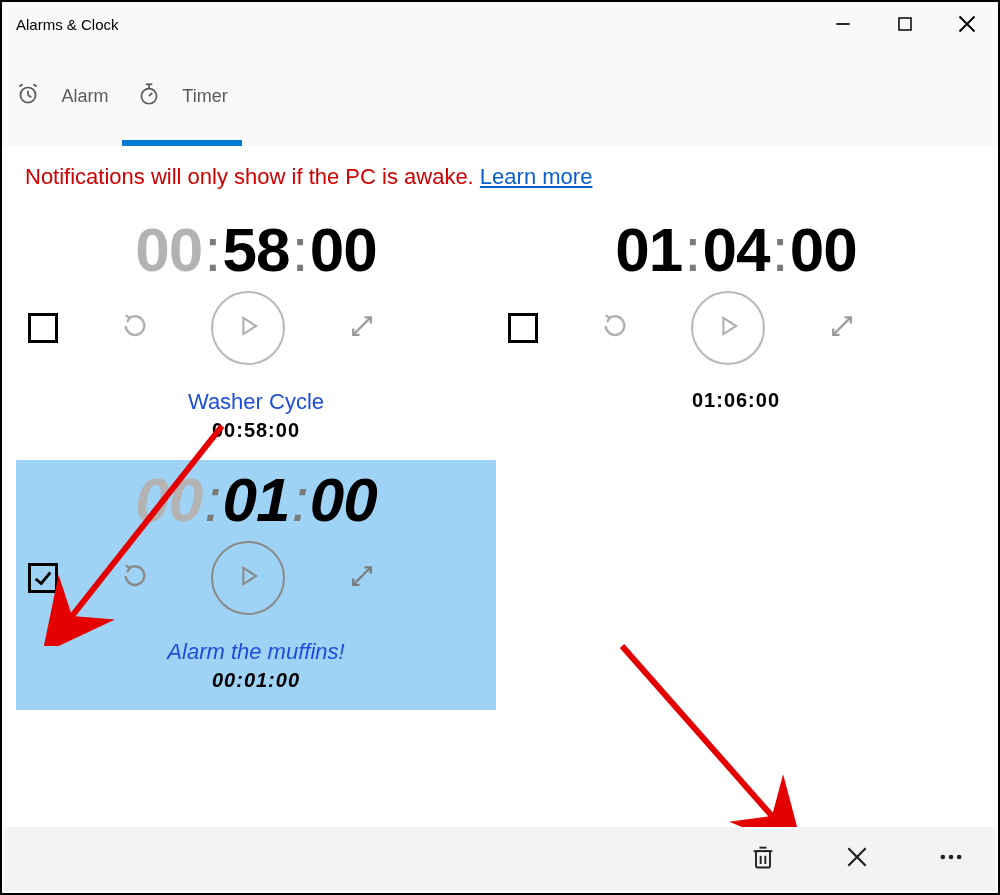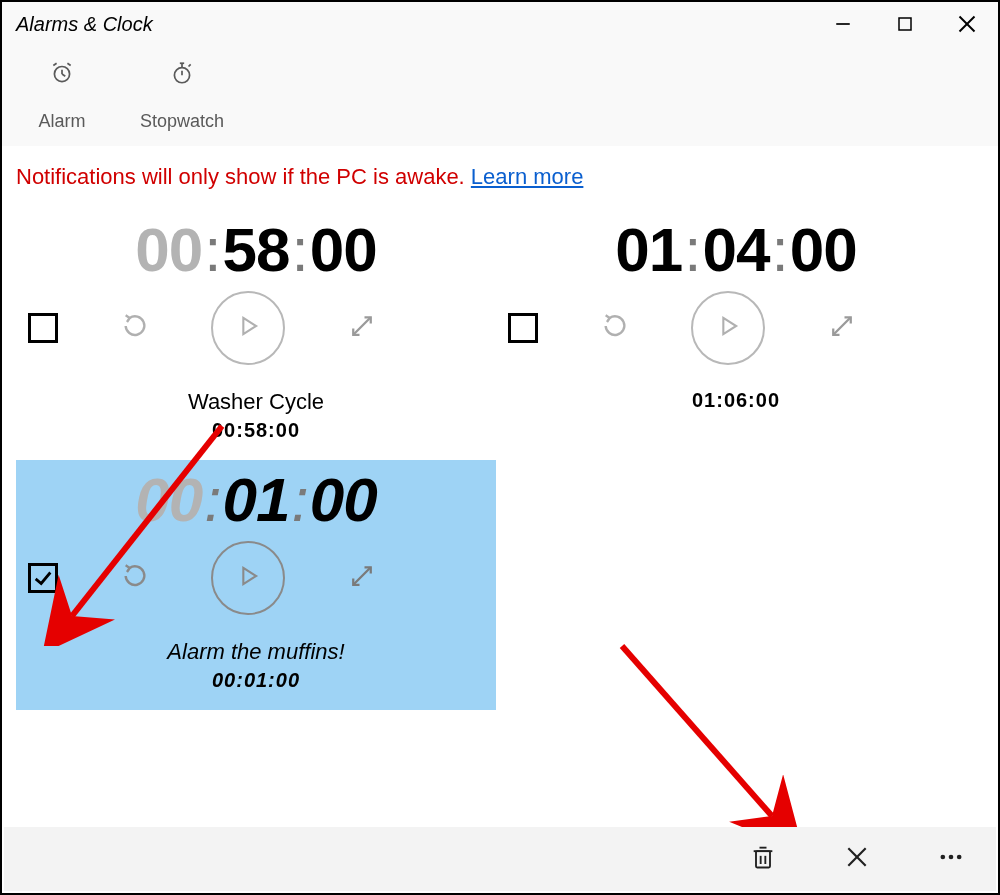--- a/index.html
+++ b/index.html
@@ -13,37 +13,36 @@
     position: relative;
   }
   .titlebar {
     display: flex;
     align-items: center;
     justify-content: space-between;
     height: 44px;
     padding: 0 0 0 14px;
     background: #f9f9f9;
   }
-  .title { font-size: 20px; color: #000; font-style: italic; }
+  .title { font-size: 15px; color: #000; }
   .win-controls { display: flex; height: 100%; }
   .win-btn {
     width: 62px; height: 44px;
     display: flex; align-items: center; justify-content: center;
     color: #000;
   }
   .tabstrip {
     display: flex;
     height: 100px;
     background: #f9f9f9;
     border-bottom: 0;
   }
   .tab {
     width: 120px;
     display: flex;
-    flex-direction: column;
     align-items: center;
     justify-content: center;
     gap: 20px;
     font-size: 18px;
     color: #5a5a5a;
     position: relative;
   }
   .tab.active::after {
     content: "";
     position: absolute;
@@ -54,20 +53,21 @@
   .tab svg { width: 26px; height: 26px; }
   .content {
     background: #fff;
     padding: 12px 0 0 0;
     height: calc(100% - 44px - 100px - 64px);
     position: relative;
   }
   .notif {
     font-size: 22px;
     padding: 6px 14px 20px 14px;
+    margin-left: 9px;
   }
   .notif-red { color: #d00000; }
   .notif-link { color: #0a5fcf; text-decoration: underline; }
   .timers {
     display: flex;
     flex-wrap: wrap;
     gap: 0;
     padding: 0 8px 0 14px;
   }
   .timer-card {
@@ -103,21 +103,21 @@
   .play-btn {
     width: 74px; height: 74px;
     border: 2px solid #b8b8b8;
     border-radius: 50%;
     display: flex; align-items: center; justify-content: center;
   }
   .timer-meta {
     text-align: center;
     margin-top: 24px;
   }
-  .timer-name { font-size: 22px; color: #000000; }
+  .timer-name { font-size: 22px; color: #1d4ed8; }
   .timer-small { font-size: 20px; font-weight: 700; margin-top: 4px; letter-spacing: 1px; }
   .bottombar {
     position: absolute;
     left: 2px; right: 2px; bottom: 2px;
     height: 64px;
     background: #f3f3f3;
     display: flex;
     align-items: center;
     justify-content: flex-end;
     gap: 40px;
@@ -158,31 +158,30 @@
       <svg viewBox="0 0 24 24" fill="none" stroke="#5a5a5a" stroke-width="1.6">
           <circle cx="12" cy="13" r="7"></circle>
           <line x1="12" y1="13" x2="12" y2="9"></line>
           <line x1="12" y1="13" x2="15" y2="15"></line>
           <line x1="4" y1="5" x2="7" y2="3"></line>
           <line x1="20" y1="5" x2="17" y2="3"></line>
         </svg>
     </span>
     <span>Alarm</span>
   </div>
-  <div class="tab">
+  <div class="tab active">
     <span>
       <svg viewBox="0 0 24 24" fill="none" stroke="#5a5a5a" stroke-width="1.6">
           <circle cx="12" cy="14" r="7"></circle>
-          <line x1="12" y1="14" x2="12" y2="10"></line>
-          <line x1="10" y1="3" x2="14" y2="3"></line>
+          <line x1="12" y1="14" x2="15" y2="11"></line>
+          <line x1="9" y1="3" x2="15" y2="3"></line>
           <line x1="12" y1="3" x2="12" y2="7"></line>
-          <line x1="18" y1="6" x2="20" y2="4"></line>
-        </svg>
-    </span>
-    <span>Stopwatch</span>
+        </svg>
+    </span>
+    <span>Timer</span>
   </div>
 </div>
 
 <div class="content">
 
   <div class="notif">
     <span class="notif-red">Notifications will only show if the PC is awake. </span><a href="#" class="notif-link">Learn more</a>
   </div>
 
   <div class="timers">

